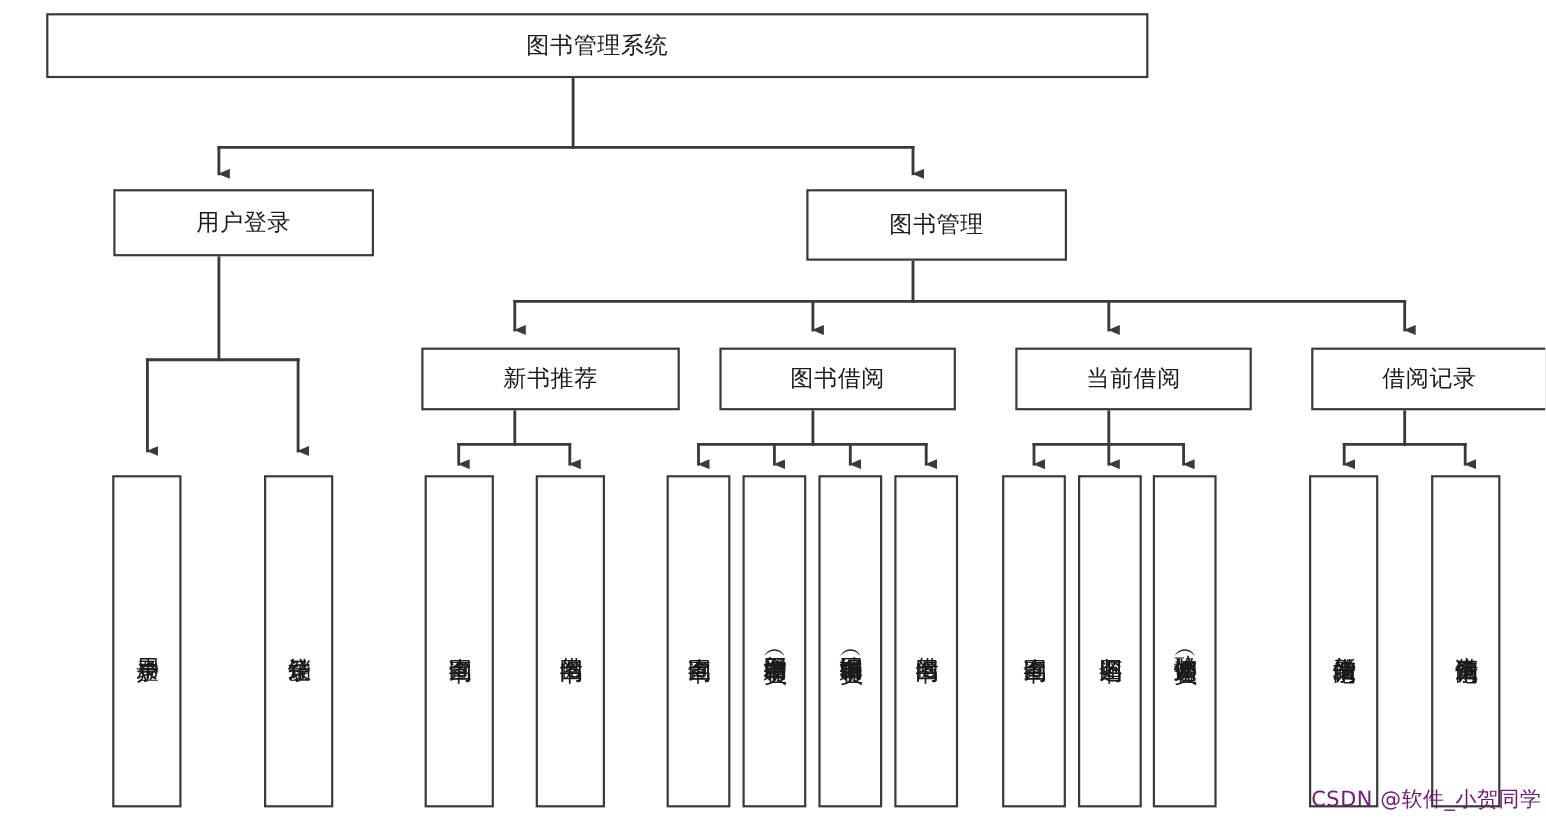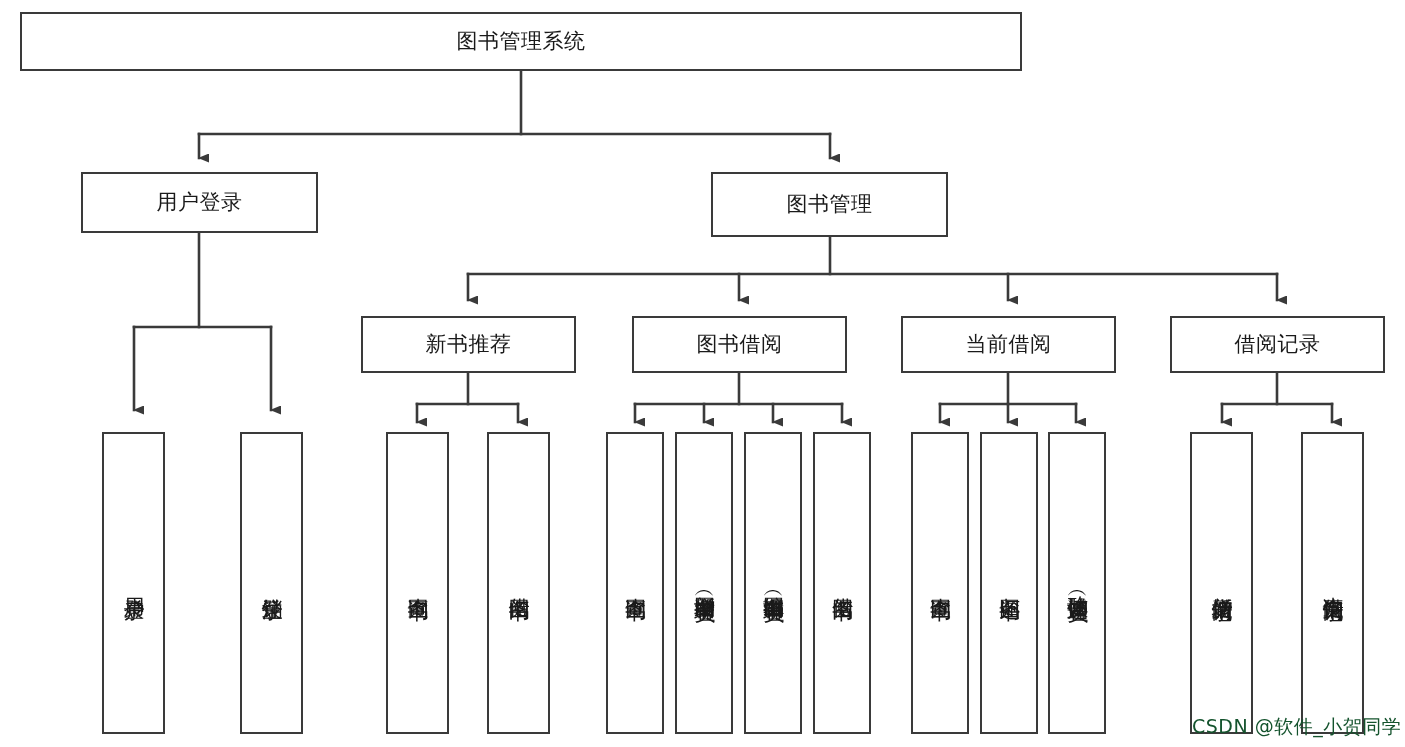--- a/index.html
+++ b/index.html
@@ -32,40 +32,41 @@
     display: flex;
     align-items: center;
     justify-content: center;
     text-align: center;
     color: #1a1a1a;
   }
   .node-h {
     font-size: 21px;
     line-height: 1.2;
     letter-spacing: 0.5px;
+    margin-left: 22px;
   }
   .node-v {
     font-size: 21px;
     line-height: 1.32;
     letter-spacing: 1px;
     writing-mode: vertical-rl;
     text-orientation: upright;
     align-items: center;
     justify-content: center;
     padding: 6px 0;
     white-space: nowrap;
   }
   .node-v > span {
     writing-mode: vertical-rl;
     text-orientation: upright;
   }
   .watermark {
     position: absolute;
     font-size: 19px;
-    color: #14532d;
+    color: #701a75;
     letter-spacing: 0.5px;
     white-space: nowrap;
     user-select: none;
   }
 </style>
 </head>
 <body>
 
 <div id="diagram-canvas">
 
@@ -136,21 +137,21 @@
   </div>
 
   <div class="node node-h" style="left:81px; top:172px; width:237px; height:61px;">
     <span>用户登录</span>
   </div>
 
   <div class="node node-h" style="left:711px; top:172px; width:237px; height:65px;">
     <span>图书管理</span>
   </div>
 
-  <div class="node node-h" style="left:361px; top:316px; width:215px; height:57px;">
+  <div class="node node-h" style="left:361px; top:316px; width:235px; height:57px;">
     <span>新书推荐</span>
   </div>
 
   <div class="node node-h" style="left:632px; top:316px; width:215px; height:57px;">
     <span>图书借阅</span>
   </div>
 
   <div class="node node-h" style="left:901px; top:316px; width:215px; height:57px;">
     <span>当前借阅</span>
   </div>

